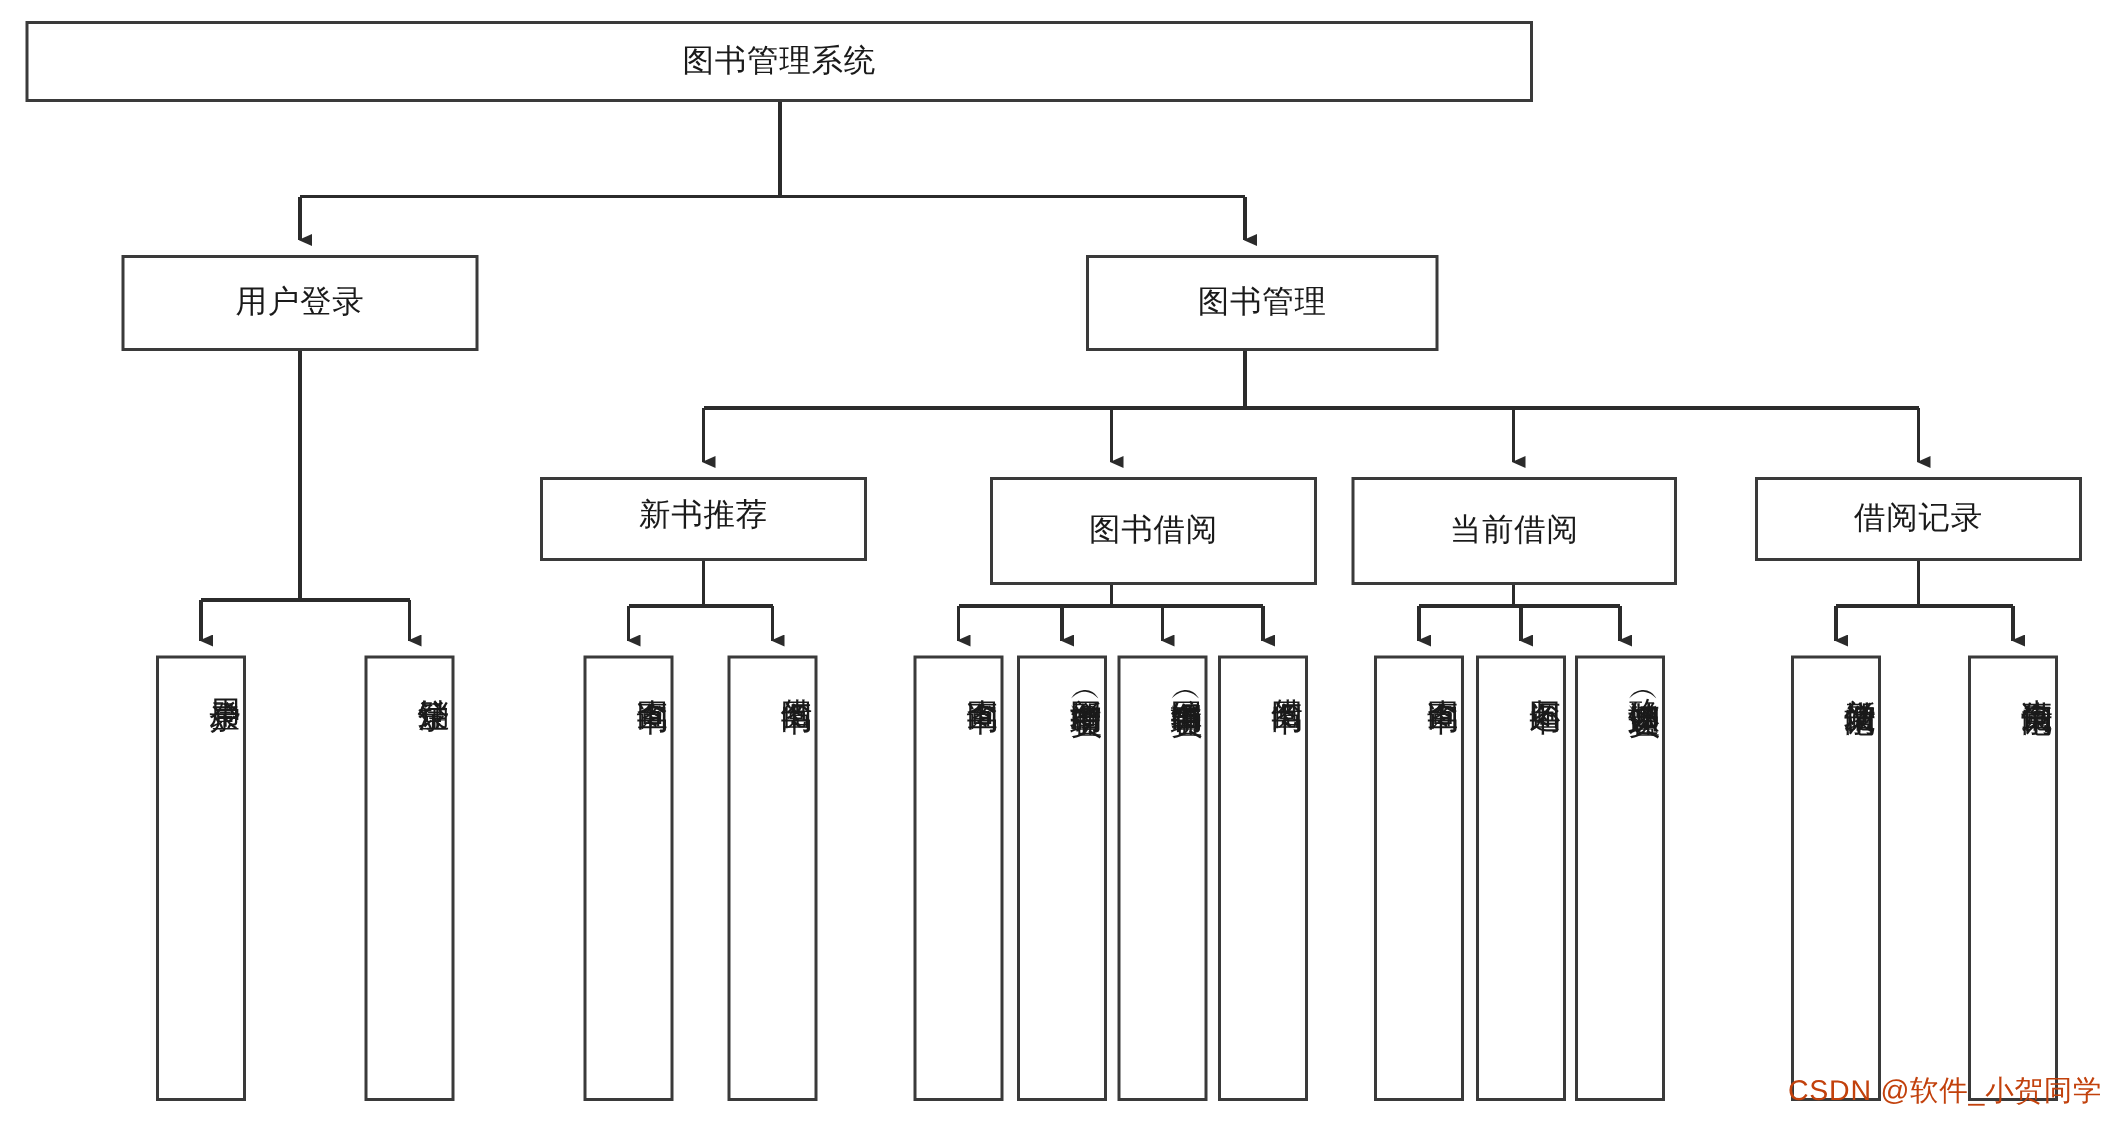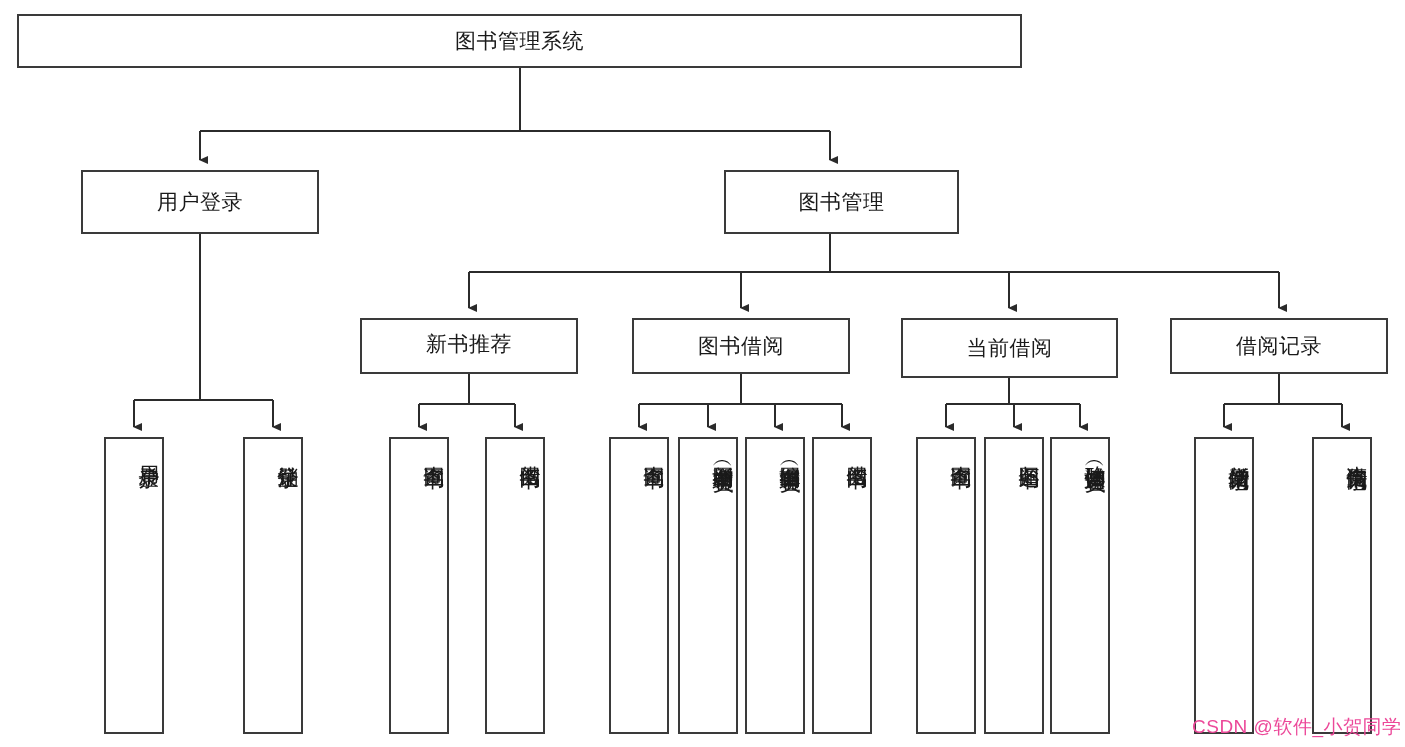--- a/index.html
+++ b/index.html
@@ -51,21 +51,21 @@
     white-space: pre;
   }
   .node-v > span {
     writing-mode: vertical-rl;
     text-orientation: upright;
     display: block;
   }
   .watermark {
     position: absolute;
     font-size: 19px;
-    color: #ec4899;
+    color: #c2410c;
     letter-spacing: 0.5px;
     white-space: nowrap;
     user-select: none;
   }
 </style>
 </head>
 <body>
 
 <div id="canvas">
 
@@ -126,24 +126,24 @@
   <div class="node node-h" style="left:81px; top:170px; width:238px; height:64px;">
     <span>用户登录</span>
   </div>
   <div class="node node-h" style="left:712px; top:170px; width:235px; height:64px;margin-left:12px;">
     <span>图书管理</span>
   </div>
 
   <div class="node node-h" style="left:360px; top:318px; width:218px; height:56px;font-family:Liberation Mono, monospace;">
     <span>新书推荐</span>
   </div>
-  <div class="node node-h" style="left:632px; top:318px; width:218px; height:56px;">
+  <div class="node node-h" style="left:660px; top:318px; width:218px; height:72px;">
     <span>图书借阅</span>
   </div>
-  <div class="node node-h" style="left:901px; top:318px; width:217px; height:60px;">
+  <div class="node node-h" style="left:901px; top:318px; width:217px; height:72px;">
     <span>当前借阅</span>
   </div>
   <div class="node node-h" style="left:1170px; top:318px; width:218px; height:56px;text-align:center;">
     <span>借阅记录</span>
   </div>
 
   <div class="node node-v" style="left:104px; top:437px; width:60px; height:297px;">
     <span>用户登录</span>
   </div>
   <div class="node node-v" style="left:243px; top:437px; width:60px; height:297px;">

